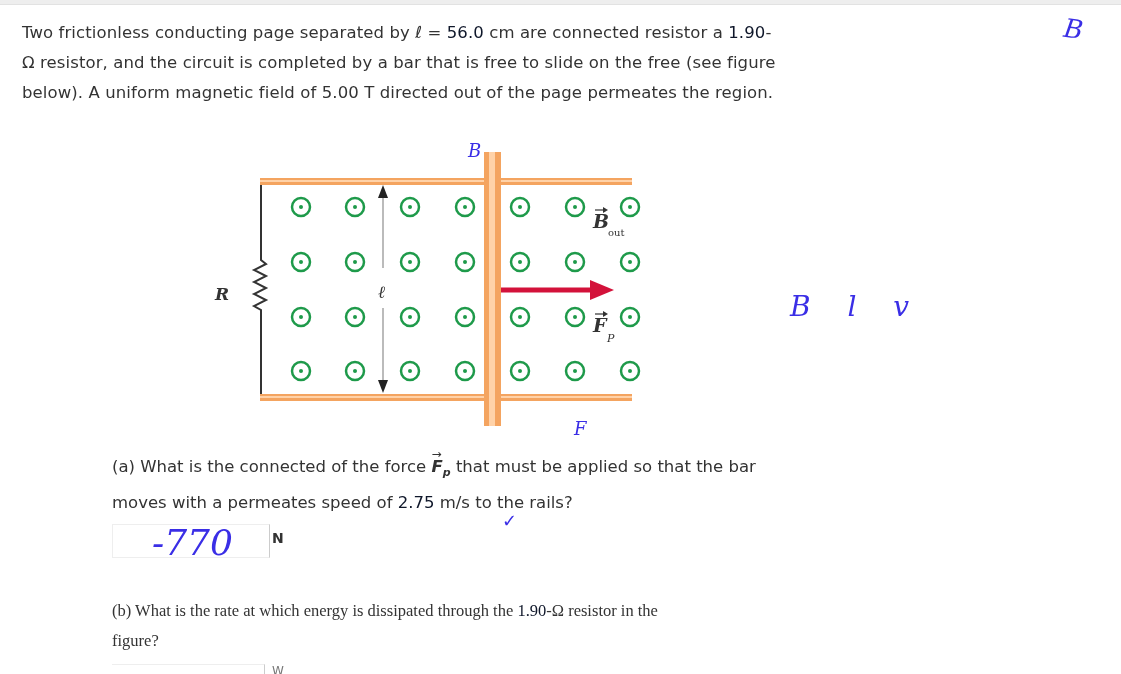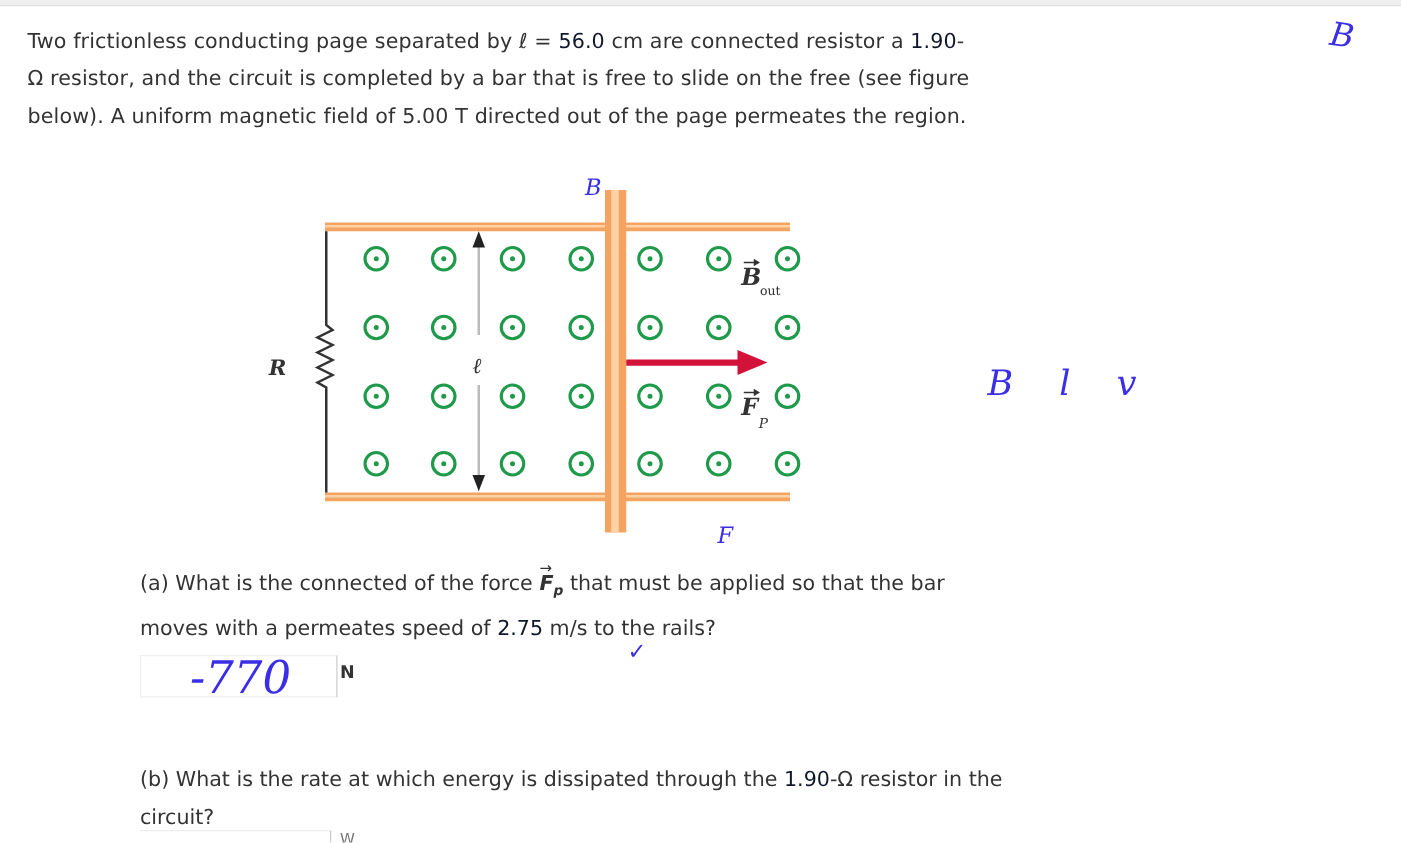--- a/index.html
+++ b/index.html
@@ -157,20 +157,20 @@
   <div>
     <span>moves with a permeates speed of </span><span class="red">2.75</span><span> m/s to the rails?</span>
   </div>
 </div>
 <div class="ink" style="left:502px; top:510px; font-size:18px; font-style:normal;">✓</div>
 
 <input class="answer-box" type="text" value="" style="">
 <div class="ink" style="left:108px; top:522px; font-size:36px;margin-left:44px;">-770</div>
 <span class="unit">N</span>
 
-<div class="question" style="left:112px; top:609px; width:990px;">
+<div class="question" style="left:112px; top:596px; width:990px;font-family:Liberation Serif, serif;">
   <div>
     <span>(b) What is the rate at which energy is dissipated through the </span><span class="red">1.90</span><span>-Ω resistor in the</span>
   </div>
-  <div>circuit?</div>
+  <div>figure?</div>
 </div>
 <div class="answer-box-b"></div>
 <span class="unit-b">W</span>
 
 </body></html>

